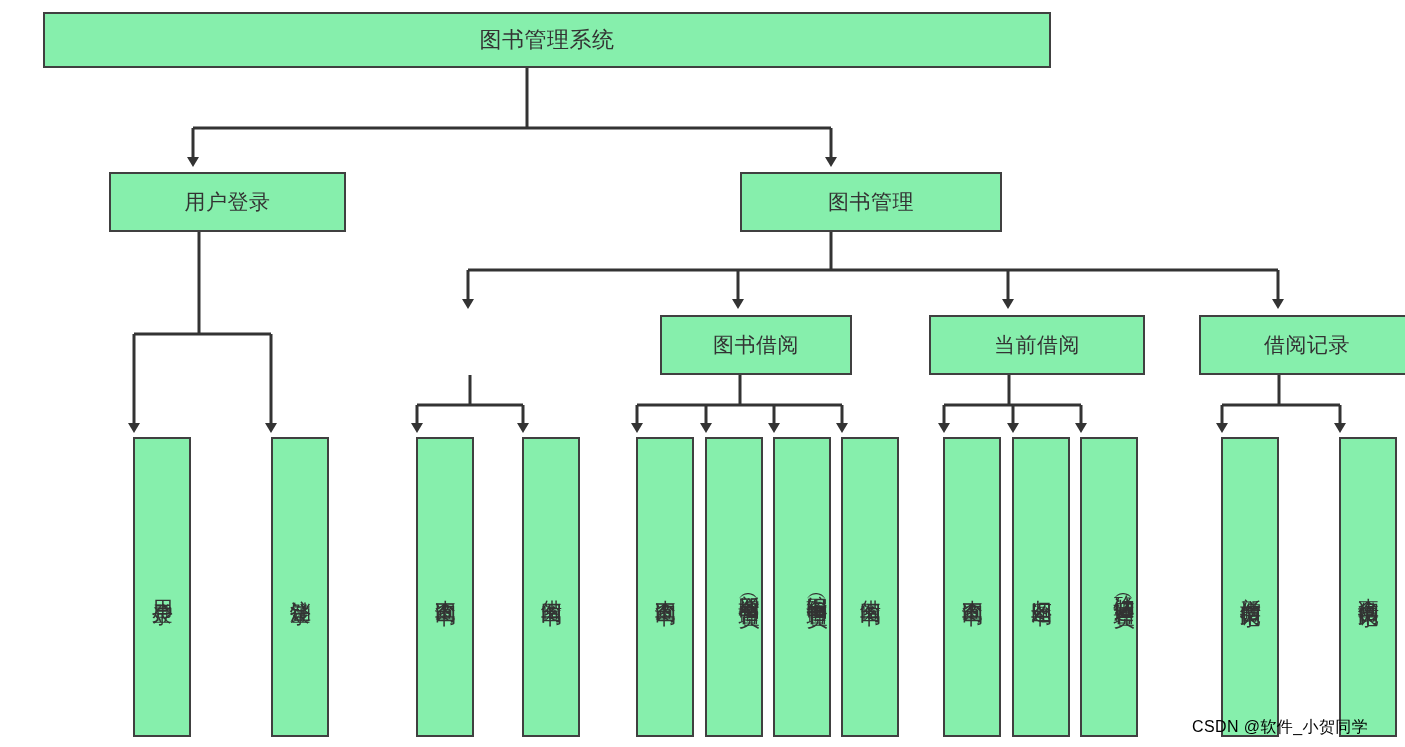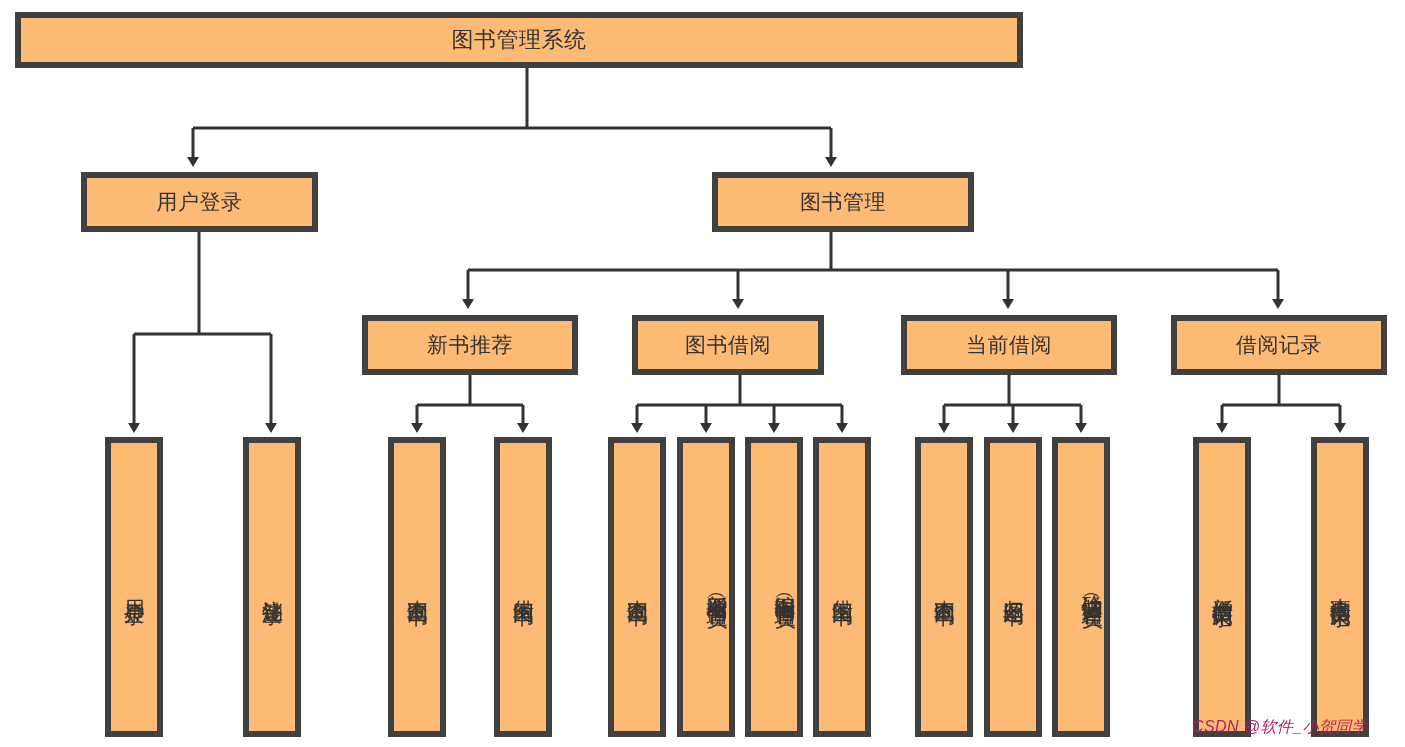--- a/index.html
+++ b/index.html
@@ -21,28 +21,29 @@
   #diagram-svg {
     position: absolute;
     left: 0;
     top: 0;
     width: 1405px;
     height: 747px;
   }
   .node {
     position: absolute;
     box-sizing: border-box;
-    border: 6px solid #404040;
-    background: #fdba74;
+    border: 2px solid #404040;
+    background: #86efac;
     display: flex;
     align-items: center;
     justify-content: center;
     color: #333333;
     line-height: 1.18;
     z-index: 2;
+    margin-left: 28px;
   }
   .node.horizontal {
     font-size: 21px;
     letter-spacing: 0.5px;
     white-space: nowrap;
   }
   .node.vertical {
     writing-mode: vertical-rl;
     text-orientation: upright;
     font-size: 21px;
@@ -51,26 +52,25 @@
   }
   .node.vertical.top-aligned {
     align-items: flex-start;
     justify-content: center;
   }
   .node.root {
     font-size: 22px;
   }
   .watermark {
     position: absolute;
-    color: #be185d;
+    color: #000000;
     font-size: 16px;
     white-space: nowrap;
     z-index: 3;
     letter-spacing: 0.4px;
-    font-style: italic;
   }
 </style>
 </head>
 <body>
 
 <div id="diagram-root">
 
   <svg id="diagram-svg" viewBox="0 0 1405 747" xmlns="http://www.w3.org/2000/svg">
     <defs>
       <marker id="arrow" markerWidth="10" markerHeight="12" refX="1" refY="6" orient="auto" markerUnits="userSpaceOnUse">
@@ -119,21 +119,20 @@
       <path d="M1222,405 L1222,424" marker-end="url(#arrow)"></path>
       <path d="M1340,405 L1340,424" marker-end="url(#arrow)"></path>
     </g>
   </svg>
 
   <div class="node horizontal root" style="left:15px; top:12px; width:1008px; height:56px;">图书管理系统</div>
 
   <div class="node horizontal" style="left:81px; top:172px; width:237px; height:60px;">用户登录</div>
   <div class="node horizontal" style="left:712px; top:172px; width:262px; height:60px;">图书管理</div>
 
-  <div class="node horizontal" style="left:362px; top:315px; width:216px; height:60px;">新书推荐</div>
   <div class="node horizontal" style="left:632px; top:315px; width:192px; height:60px;">图书借阅</div>
   <div class="node horizontal" style="left:901px; top:315px; width:216px; height:60px;">当前借阅</div>
   <div class="node horizontal" style="left:1171px; top:315px; width:216px; height:60px;">借阅记录</div>
 
   <div class="node vertical" style="left:105px; top:437px; width:58px; height:300px;">用户登录</div>
   <div class="node vertical" style="left:243px; top:437px; width:58px; height:300px;">注销登录</div>
 
   <div class="node vertical" style="left:388px; top:437px; width:58px; height:300px;">查询图书</div>
   <div class="node vertical" style="left:494px; top:437px; width:58px; height:300px;">借阅图书</div>
 

